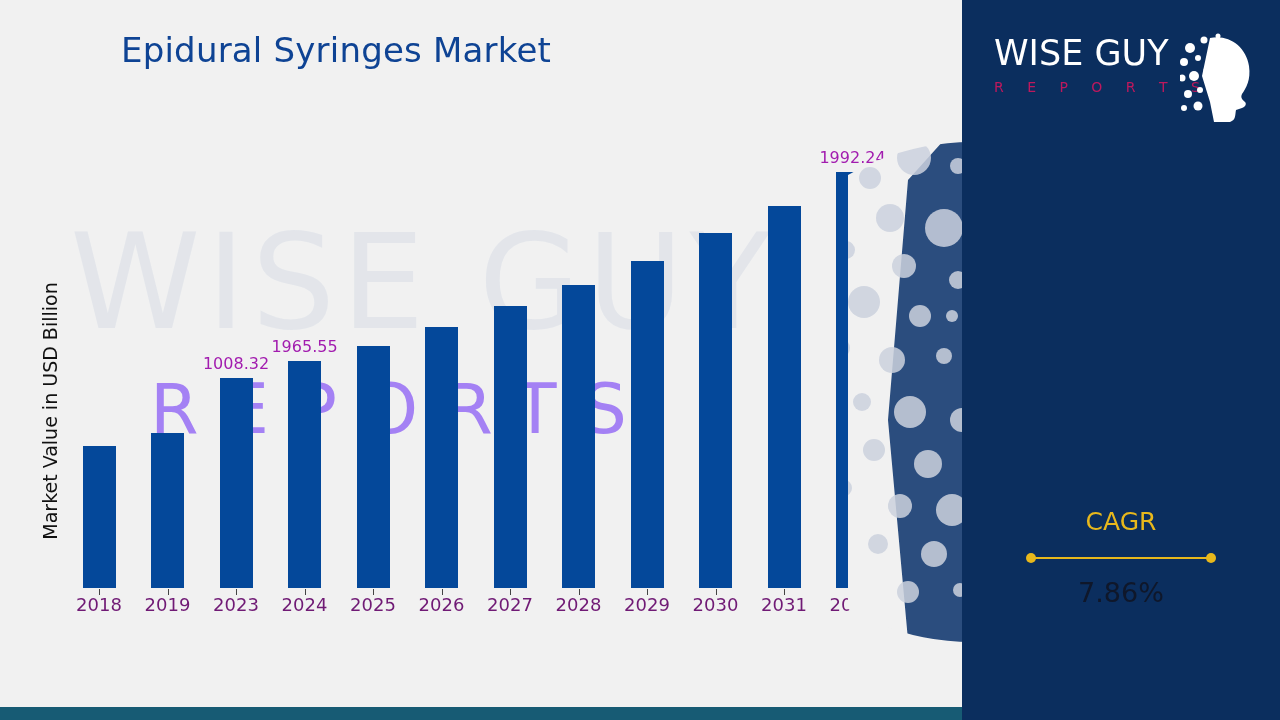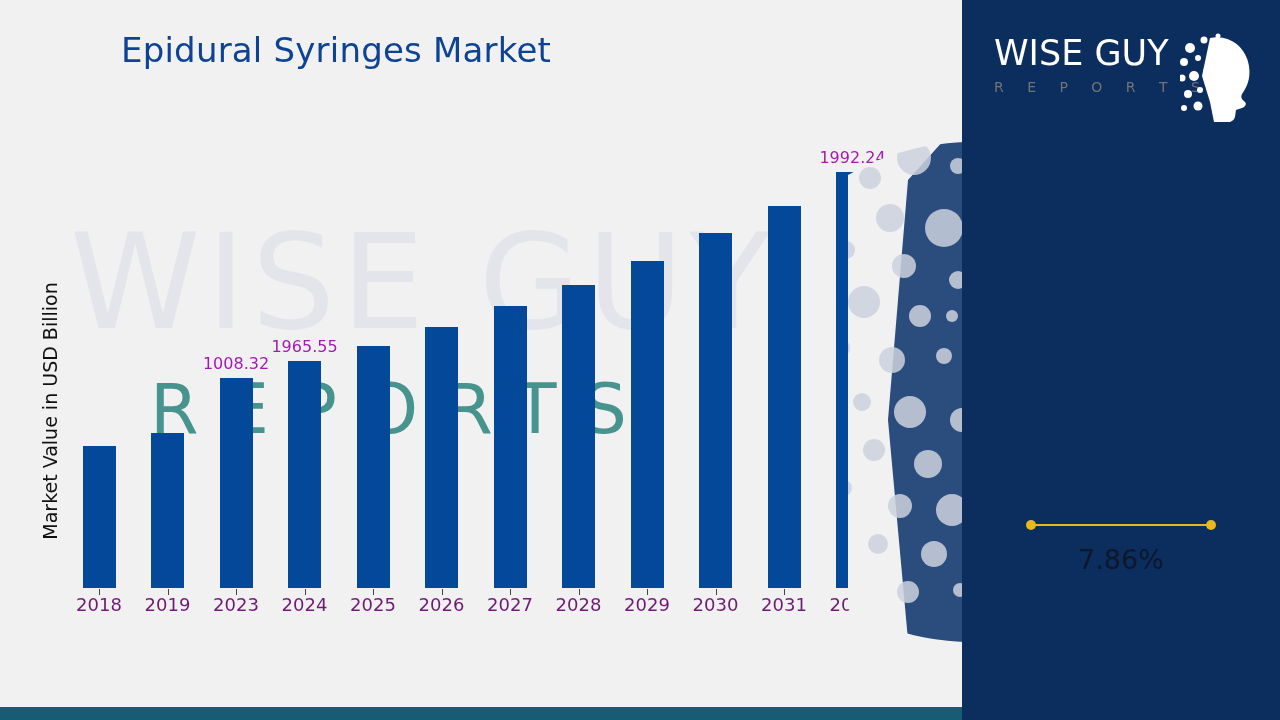--- a/index.html
+++ b/index.html
@@ -18,21 +18,21 @@
   .bottom-teal{position:absolute;left:0;top:707px;width:962px;height:13px;background:#175B74;}
 
   .title{
     position:absolute;left:121px;top:30px;
     font-size:34px;color:#0E4394;letter-spacing:.2px;white-space:nowrap;
   }
 
   
   .wm{position:absolute;left:0;top:0;width:962px;height:700px;pointer-events:none;}
   .wm .wm1{position:absolute;left:70px;top:205px;font-size:132px;color:#d8dde6;opacity:.55;letter-spacing:6px;white-space:nowrap;font-weight:400;}
-  .wm .wm2{position:absolute;left:150px;top:368px;font-size:70px;color:#0f766e;opacity:.75;letter-spacing:26px;white-space:nowrap;}
+  .wm .wm2{position:absolute;left:150px;top:368px;font-size:70px;color:#8b5cf6;opacity:.75;letter-spacing:26px;white-space:nowrap;}
 
   .ylabel{
     position:absolute;left:-120px;top:400px;width:340px;
     transform:rotate(-90deg);transform-origin:center center;
     text-align:center;font-size:19px;color:#111;white-space:nowrap;
   }
 
   .plot{position:absolute;left:60px;top:150px;width:840px;height:440px;}
 
   .bar{position:absolute;bottom:0;width:33px;background:#04489A;}
@@ -44,21 +44,21 @@
   .tick{position:absolute;top:589px;width:1px;height:6px;background:#444;}
   .xtick-label{position:absolute;top:594px;font-size:18px;color:#701a75;text-align:center;width:60px;}
 
   
   .right-panel{position:absolute;left:962px;top:0;width:318px;height:720px;background:#0B2E5E;overflow:visible;}
 
   .deco{position:absolute;left:848px;top:120px;width:320px;height:600px;pointer-events:none;}
 
   .logo{position:absolute;left:994px;top:36px;width:210px;height:80px;}
   .logo-main{font-size:35px;color:#ffffff;letter-spacing:0px;line-height:1;white-space:nowrap;}
-  .logo-sub{font-size:14px;color:#737373;letter-spacing:9.5px;line-height:1;margin-top:9px;white-space:nowrap;}
+  .logo-sub{font-size:14px;color:#be185d;letter-spacing:9.5px;line-height:1;margin-top:9px;white-space:nowrap;}
   .logo-head{position:absolute;left:186px;top:-4px;width:78px;height:92px;}
 
   .cagr-block{position:absolute;left:962px;top:505px;width:318px;text-align:center;}
   .cagr-title{font-size:25px;color:#E8B81C;line-height:1.32;}
   .cagr-rule{position:relative;margin:15px auto 0;width:190px;height:10px;}
   .cagr-rule .line{position:absolute;left:5px;top:4px;width:180px;height:2px;background:#E8B81C;}
   .cagr-rule .dot{position:absolute;top:0;width:10px;height:10px;border-radius:50%;background:#E8B81C;}
   .cagr-rule .dot.l{left:0;}
   .cagr-rule .dot.r{right:0;}
   .cagr-value{margin-top:14px;font-size:27px;color:#0f172a;}
@@ -215,20 +215,21 @@
           <circle cx="20" cy="58" r="3"></circle>
         <circle cx="4" cy="76" r="3"></circle>
           <circle cx="18" cy="74" r="4.5"></circle>
         <circle cx="30" cy="22" r="2"></circle>
           <circle cx="32" cy="56" r="2"></circle>
       </g>
     </svg>
   </div>
 
   <div class="cagr-block">
+    <div class="cagr-title">CAGR</div>
     <div class="cagr-rule">
       <div class="dot l"></div>
       <div class="line"></div>
       <div class="dot r"></div>
     </div>
     <div class="cagr-value">7.86%</div>
   </div>
 
 </div>
 

